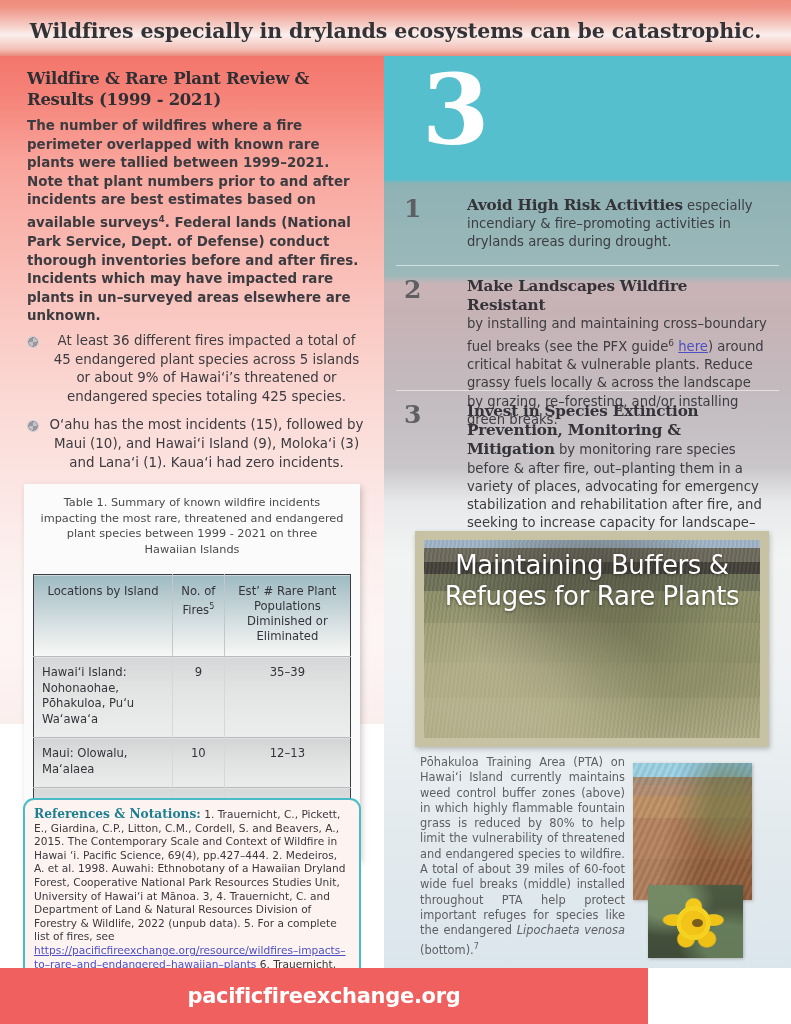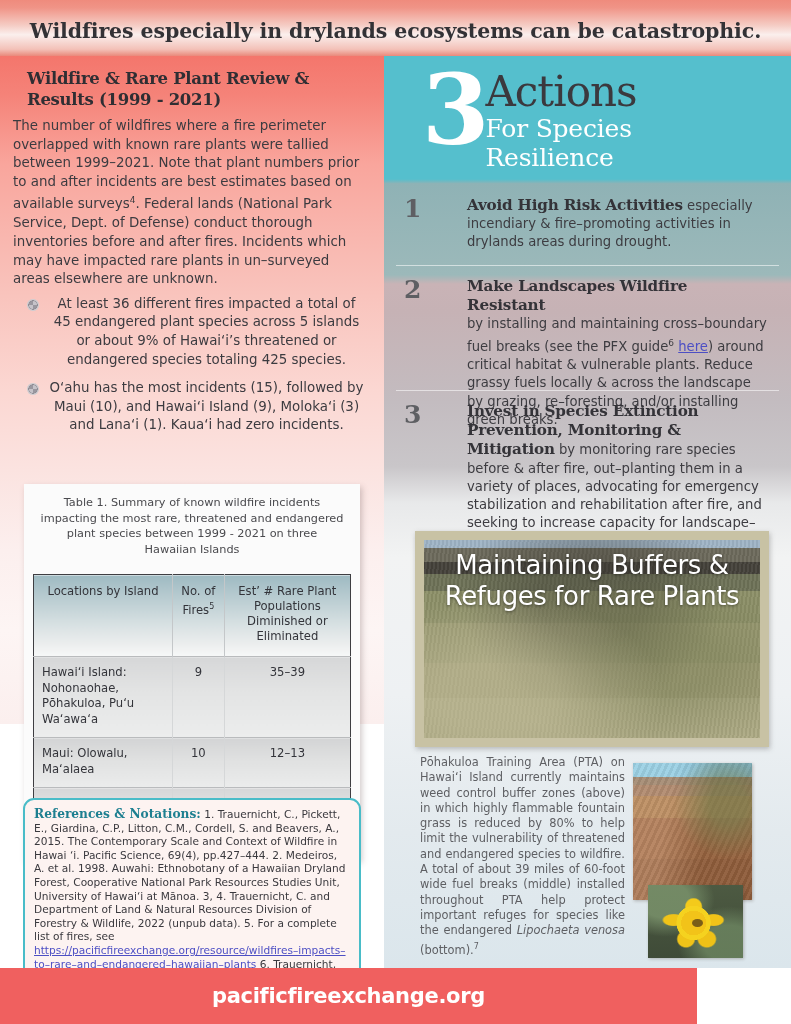--- a/index.html
+++ b/index.html
@@ -36,21 +36,21 @@
 
   
   .lc-inner{position:absolute;left:0;top:0;width:384px;}
   .lc-title{
     font-family:"DejaVu Serif", serif;font-weight:700;
     font-size:16.5px;line-height:21px;color:#2f2e33;
     padding:12px 22px 0 27px;letter-spacing:-0.3px;
   }
   .lc-para{
     font-size:13.4px;line-height:18.6px;color:#3c3b40;
-    padding:7px 20px 0 13px;font-weight:400;
+    padding:7px 20px 0 27px;font-weight:700;
   }
   .lc-para sup{font-size:9px;}
   .bullets{padding:6px 18px 0 27px;}
   .bullet{display:flex;gap:8px;margin-bottom:10px;}
   .bullet .bico{
     flex:0 0 auto;width:12px;height:12px;margin-top:4px;
     border-radius:50%;
     background:radial-gradient(circle,#b0adb3 0 35%, #8d8a92 36% 55%, #b8b5bb 56% 100%);
     box-shadow:0 0 0 1px rgba(255,255,255,.35) inset;
     position:relative;
@@ -204,21 +204,21 @@
       radial-gradient(ellipse at 18% 20%, rgba(125,150,110,.8) 0 22%, rgba(0,0,0,0) 45%),
       radial-gradient(ellipse at 85% 80%, rgba(110,135,98,.8) 0 22%, rgba(0,0,0,0) 45%);
   }
   .thumb-bot::before{
     content:"";position:absolute;left:46%;top:46%;width:12%;height:12%;
     border-radius:50%;background:#7a5d18;z-index:2;
   }
 
   
   .footer{
-    position:absolute;left:0;top:968px;width:697px;height:56px;
+    position:absolute;left:0;top:968px;width:648px;height:56px;
     background:#f0605f;display:flex;align-items:center;justify-content:center;
   }
   .footer-text{
     font-weight:700;font-size:21px;color:#ffffff;letter-spacing:-0.3px;
   }
 </style>
 </head>
 <body>
 
 <div class="page">
@@ -281,25 +281,20 @@
         <span class="refs-lead">References &amp; Notations:</span><span> 1. Trauernicht, C., Pickett, E., Giardina, C.P., Litton, C.M., Cordell, S. and Beavers, A., 2015. The Contemporary Scale and Context of Wildfire in Hawai ‘i. Pacific Science, 69(4), pp.427–444. 2. Medeiros, A. et al. 1998. Auwahi: Ethnobotany of a Hawaiian Dryland Forest, Cooperative National Park Resources Studies Unit, University of Hawai‘i at Mānoa. 3, 4. Trauernicht, C. and Department of Land &amp; Natural Resources Division of Forestry &amp; Wildlife, 2022 (unpub data). 5. For a complete list of fires, see </span><a href="#">https://pacificfireexchange.org/resource/wildfires–impacts–to–rare–and–endangered–hawaiian–plants</a><span> 6. Trauernicht, C. and M. Kunz 2019. </span><a href="#">Fuel Breaks and Fuels–Management Strategies for Pacific Island Grasslands and Savannas</a><span>, College of Tropical Agriculture &amp; Human Resources, University of Hawai‘i at Mānoa RM–22. 7. 2022 Ecosystem Management Program Bulletin, U.S. Army Garrison Hawai‘i.</span>
       </div>
     </div>
   </div>
 
   <div class="right-col"></div>
 
   <div class="hero">
     <div class="hero-inner">
       <div class="hero-num">3</div>
-      <div class="hero-words">
-        <div class="hero-actions">Actions</div>
-        <div class="hero-sub">For Species</div>
-        <div class="hero-sub">Resilience</div>
-      </div>
     </div>
   </div>
 
   <div class="action a1">
     <div class="a-num">1</div>
     <div class="a-body">
       <span class="a-head">Avoid High Risk Activities</span><span> especially incendiary &amp; fire–promoting activities in drylands areas during drought.</span>
     </div>
   </div>
   <div class="sep" style="top:265px"></div>

